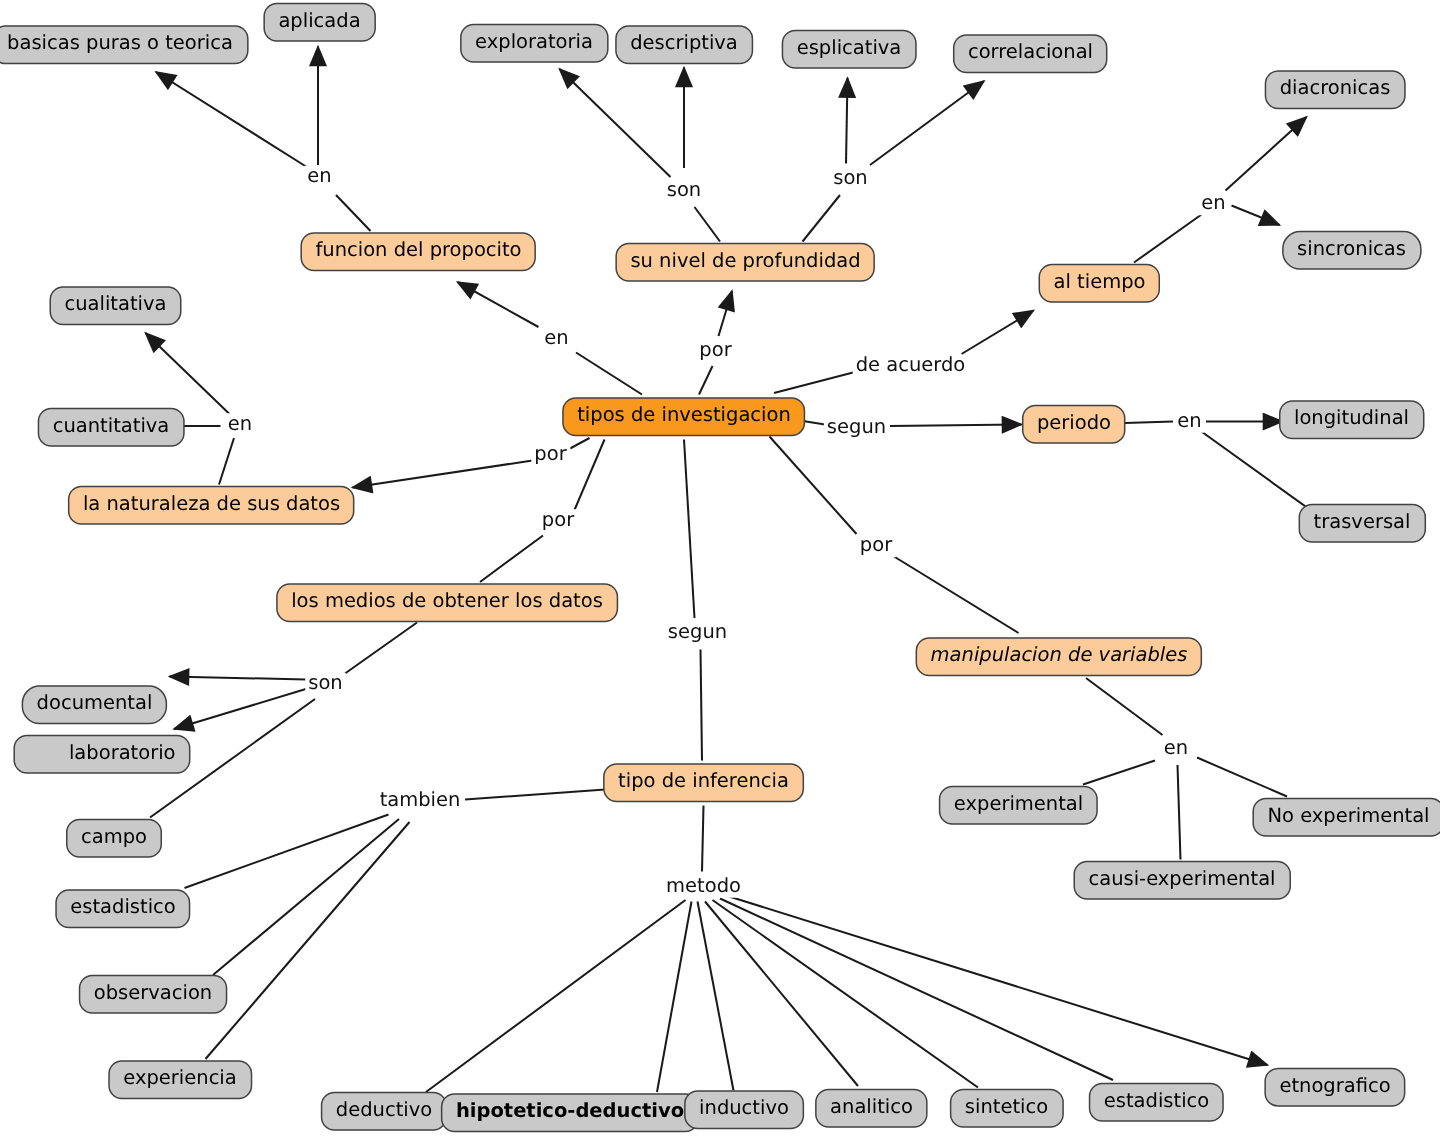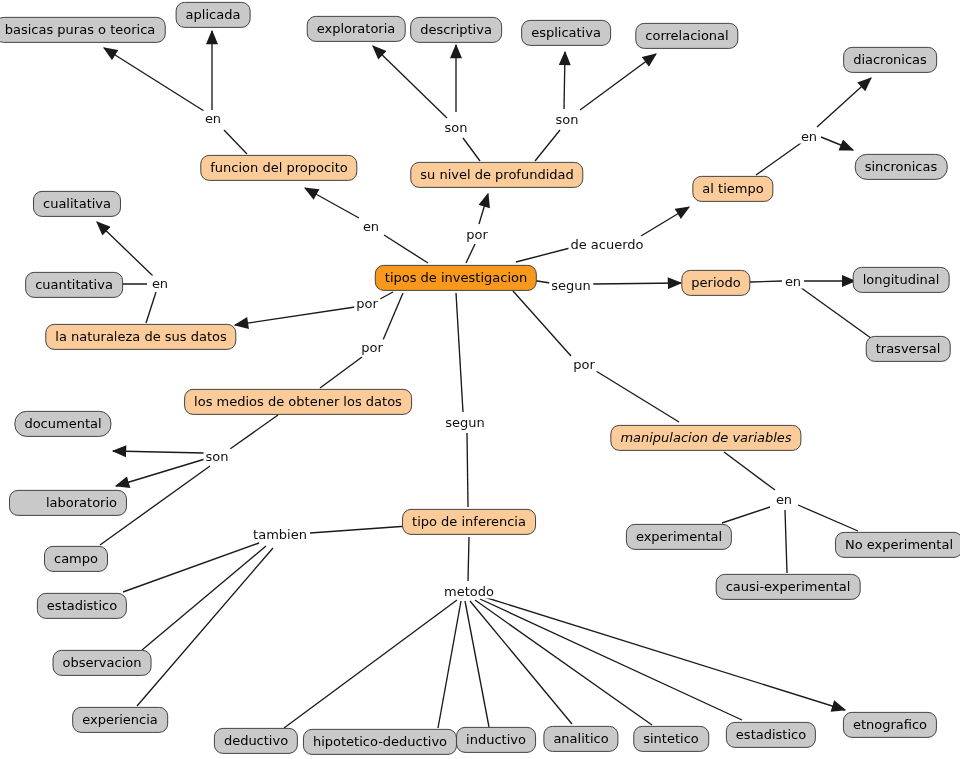--- a/index.html
+++ b/index.html
@@ -127,31 +127,31 @@
       <div class="node leaf" style="left: 356px; top: 29px; text-align: right;">exploratoria</div>
       <div class="node leaf" style="left: 456px; top: 30px;">descriptiva</div>
       <div class="node leaf" style="left: 566px; top: 33px;">esplicativa</div>
       <div class="node leaf" style="left: 687px; top: 36px;">correlacional</div>
       <div class="node leaf" style="left: 890px; top: 60px;">diacronicas</div>
       <div class="node leaf" style="left: 901px; top: 167px; border-radius: 12px;">sincronicas</div>
       <div class="node leaf" style="left: 77px; top: 204px;">cualitativa</div>
       <div class="node leaf" style="left: 54px; top: 285px; margin-left: 20px;">cuantitativa</div>
       <div class="node leaf" style="left: 901px; top: 280px;">longitudinal</div>
       <div class="node leaf" style="left: 908px; top: 349px;">trasversal</div>
-      <div class="node leaf" style="left: 63px; top: 424px; border-radius: 12px;">documental</div>
+      <div class="node leaf" style="left: 63px; top: 470px; border-radius: 12px;">documental</div>
       <div class="node leaf" style="left: 68px; top: 503px; padding-left: 36px;">laboratorio</div>
       <div class="node leaf" style="left: 76px; top: 559px;">campo</div>
       <div class="node leaf" style="left: 82px; top: 606px;">estadistico</div>
       <div class="node leaf" style="left: 102px; top: 663px;">observacion</div>
       <div class="node leaf" style="left: 120px; top: 720px;">experiencia</div>
       <div class="node leaf" style="left: 679px; top: 537px;">experimental</div>
       <div class="node leaf" style="left: 899px; top: 545px;">No experimental</div>
       <div class="node leaf" style="left: 788px; top: 587px;">causi-experimental</div>
       <div class="node leaf" style="left: 256px; top: 741px;">deductivo</div>
-      <div class="node leaf" style="left: 380px; top: 742px;">hipotetico-deductivo</div>
+      <div class="node leaf" style="left: 380px; top: 742px; font-weight: bold;">hipotetico-deductivo</div>
       <div class="node leaf" style="left: 496px; top: 740px;">inductivo</div>
       <div class="node leaf" style="left: 581px; top: 739px;">analitico</div>
       <div class="node leaf" style="left: 671px; top: 739px;">sintetico</div>
       <div class="node leaf" style="left: 771px; top: 735px;">estadistico</div>
       <div class="node leaf" style="left: 890px; top: 725px;">etnografico</div>
       <div class="link-label" style="left: 213px; top: 118px;">en</div>
       <div class="link-label" style="left: 456px; top: 127px;">son</div>
       <div class="link-label" style="left: 567px; top: 119px;">son</div>
       <div class="link-label" style="left: 809px; top: 136px;">en</div>
       <div class="link-label" style="left: 607px; top: 244px;">de acuerdo</div>

